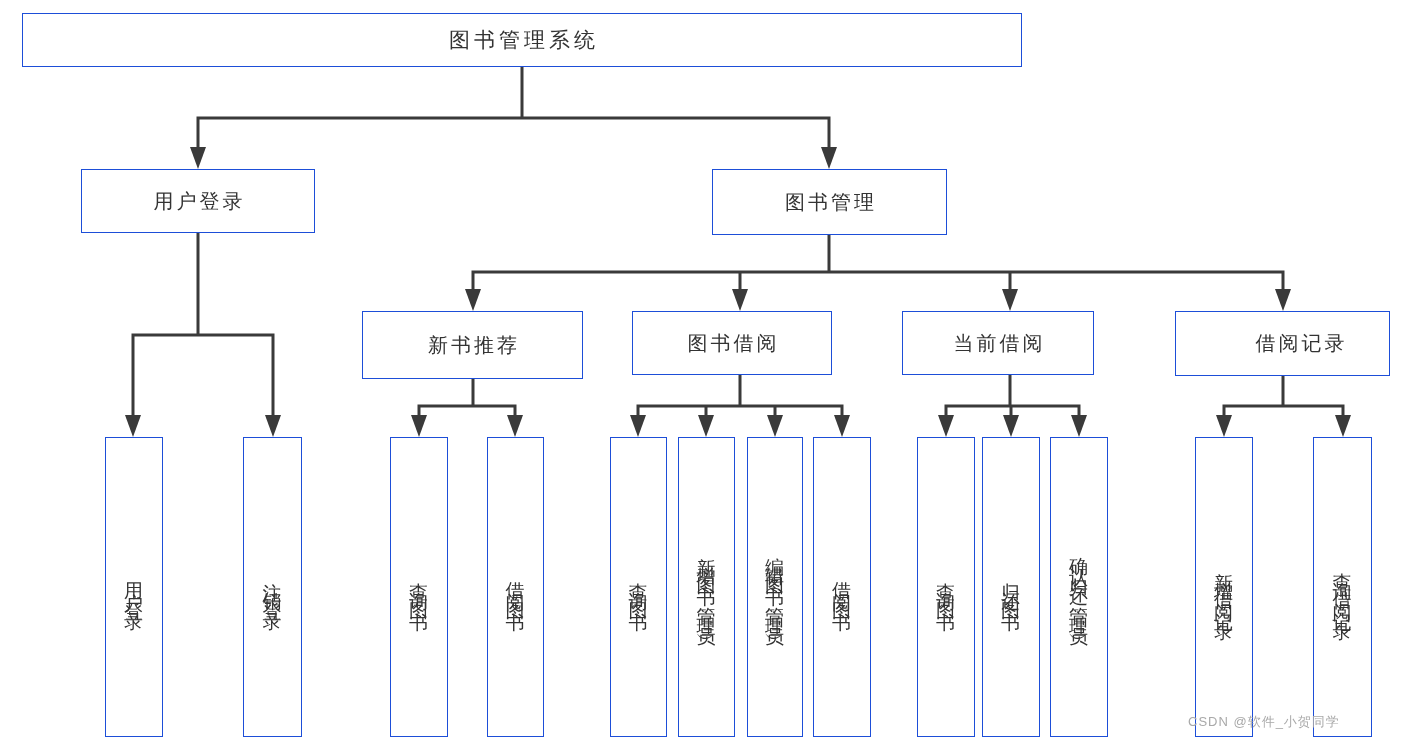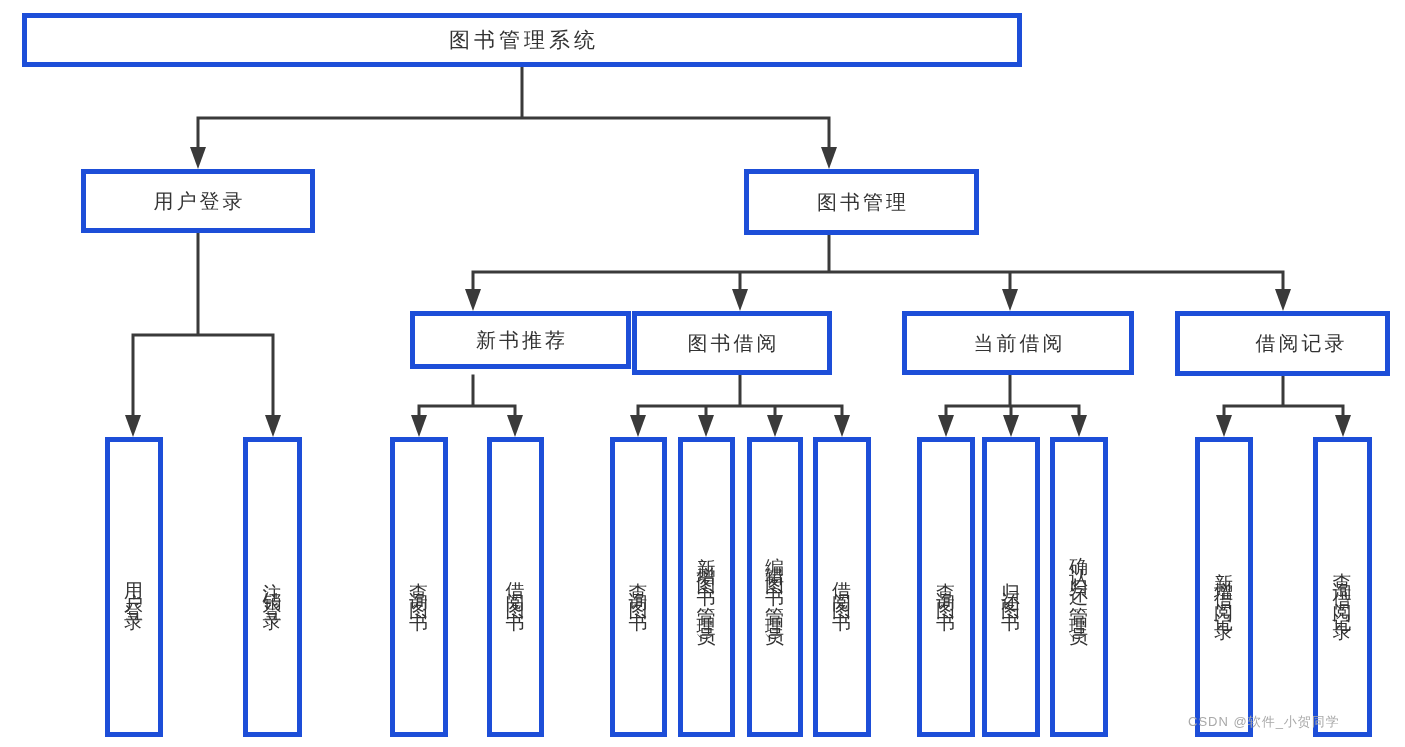--- a/index.html
+++ b/index.html
@@ -20,21 +20,21 @@
   .edges path {
     fill: none;
     stroke: #3a3a3a;
     stroke-width: 3;
     stroke-linecap: square;
   }
   .edges polygon { fill: #3a3a3a; stroke: none; }
   .node {
     position: absolute;
     box-sizing: border-box;
-    border: 5px solid #1d4ed8;
+    border: 1px solid #1d4ed8;
     background: #ffffff;
     display: flex;
     align-items: center;
     justify-content: center;
     color: #333333;
   }
   .h-node {
     font-size: 20px;
     letter-spacing: 3px;
     text-indent: 3px;
@@ -107,25 +107,25 @@
     <g>
       <path d="M1283 376 V406 M1224 406 H1343 M1224 406 V421 M1343 406 V421"></path>
       <polygon points="1224,437 1216,415 1232,415"></polygon>
       <polygon points="1343,437 1335,415 1351,415"></polygon>
     </g>
   </svg>
 
   <div class="node h-node root-node" style="left:22px; top:13px; width:1000px; height:54px;">图书管理系统</div>
 
   <div class="node h-node" style="left:81px; top:169px; width:234px; height:64px;">用户登录</div>
-  <div class="node h-node" style="left:744px; top:169px; width:235px; height:66px;">图书管理</div>
+  <div class="node h-node" style="left:712px; top:169px; width:235px; height:66px;">图书管理</div>
 
-  <div class="node h-node" style="left:362px; top:311px; width:221px; height:58px;margin-left:48px;">新书推荐</div>
+  <div class="node h-node" style="left:362px; top:311px; width:221px; height:68px;">新书推荐</div>
   <div class="node h-node" style="left:632px; top:311px; width:200px; height:64px;">图书借阅</div>
-  <div class="node h-node" style="left:902px; top:311px; width:232px; height:64px;">当前借阅</div>
+  <div class="node h-node" style="left:902px; top:311px; width:192px; height:64px;">当前借阅</div>
   <div class="node h-node" style="left:1175px; top:311px; width:215px; height:65px;padding-left:35px;">借阅记录</div>
 
   <div class="node v-node" style="left:105px; top:437px; width:58px; height:300px;">用户登录</div>
   <div class="node v-node" style="left:243px; top:437px; width:59px; height:300px;">注销登录</div>
 
   <div class="node v-node" style="left:390px; top:437px; width:58px; height:300px;">查询图书</div>
   <div class="node v-node" style="left:487px; top:437px; width:57px; height:300px;">借阅图书</div>
 
   <div class="node v-node" style="left:610px; top:437px; width:57px; height:300px;">查询图书</div>
   <div class="node v-node" style="left:678px; top:437px; width:57px; height:300px;">新增图书（管理员）</div>

